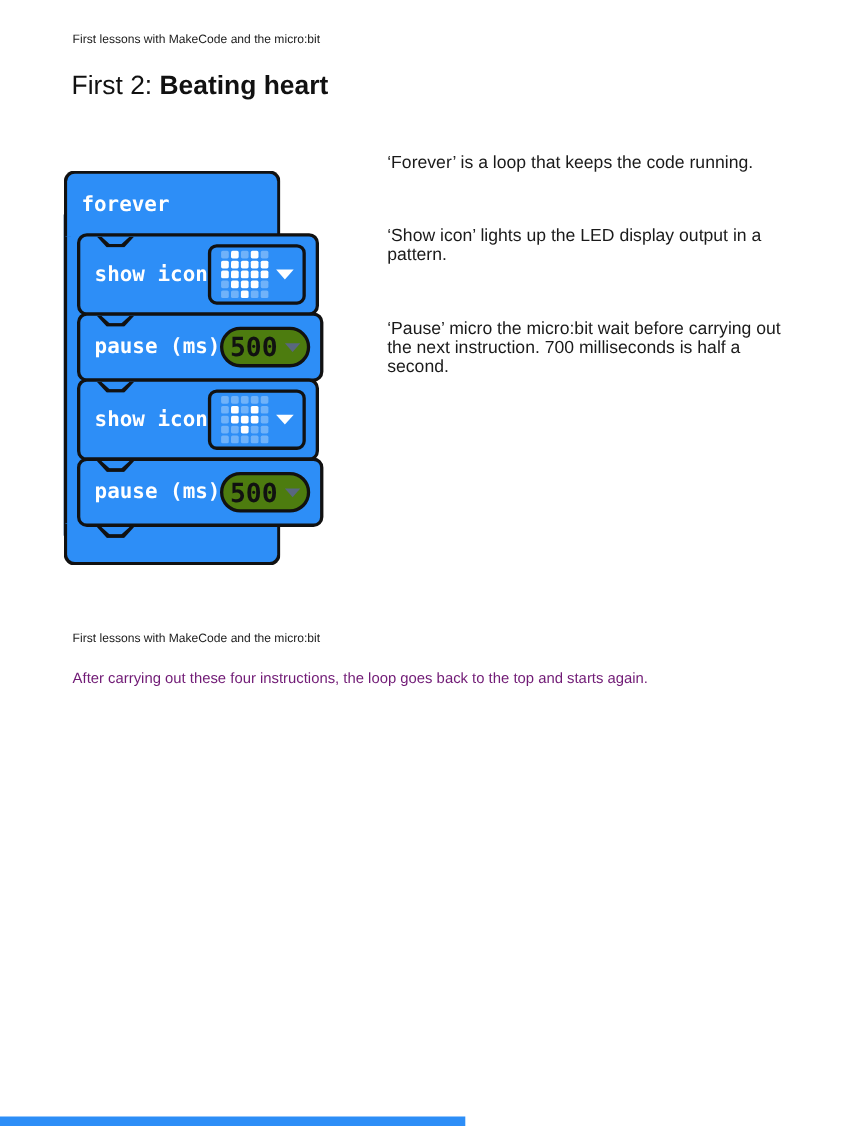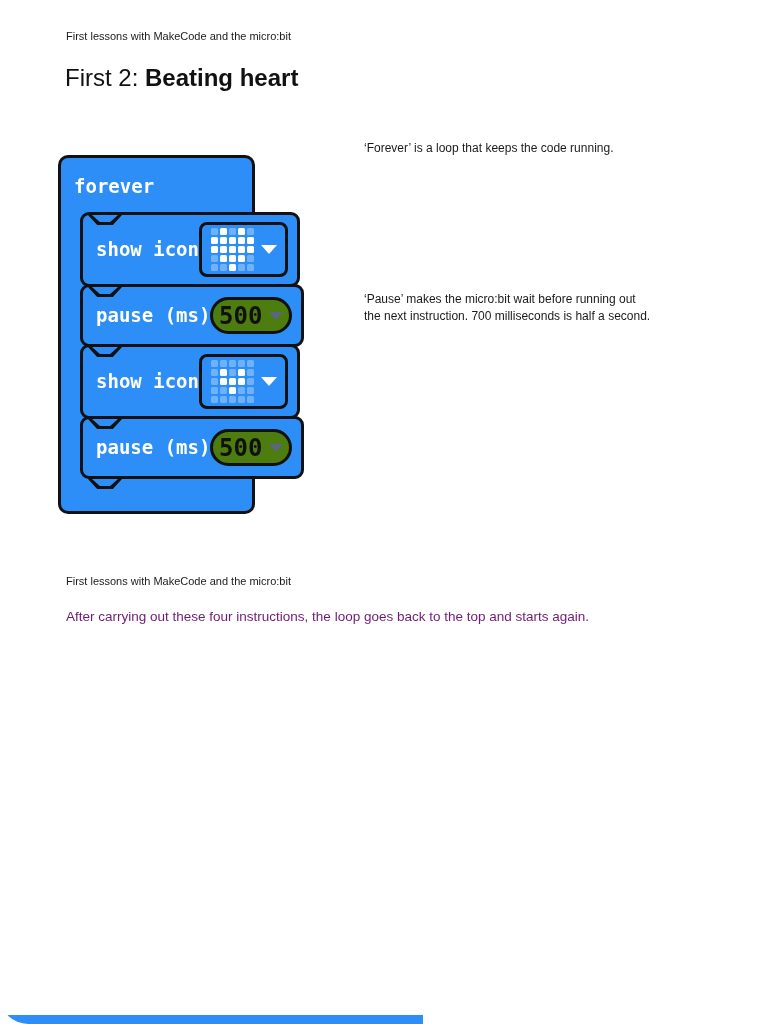--- a/index.html
+++ b/index.html
@@ -1,18 +1,18 @@
 <!DOCTYPE html>
 <html style="--block-blue: #2d8ef7; --outline: #111111; --led-bright: #ffffff; --led-dim: rgba(255,255,255,0.32); --dropdown-dark: #59677f;"><head>
 <meta charset="utf-8">
 <style>
   html,body { margin:0; padding:0; background:#ffffff; }
   .page {
     position:relative; width:768px; height:1024px; background:#ffffff;
-    font-family:"Liberation Sans", sans-serif; color:#1a1a1a; overflow:hidden;border-radius:28px;
+    font-family:"Liberation Sans", sans-serif; color:#1a1a1a; overflow:hidden;
   }
   .meta { position:absolute; left:66px; font-size:11px; color:#1a1a1a; }
   .title { position:absolute; left:65px; top:64px; margin:0; font-size:24px; font-weight:400; color:#111; }
   .title b { font-weight:700; }
 
   
   .blocks { position:absolute; left:58px; top:155px; width:262px; height:372px;padding-left:42px; }
   .forever-header {
     position:absolute; left:0; top:0; width:197px; height:60px; box-sizing:border-box;
     background:var(--block-blue,#2d8ef7); border:3px solid var(--outline,#111);
@@ -22,21 +22,21 @@
   .forever-spine {
     position:absolute; left:0; top:40px; width:28px; height:292px; box-sizing:border-box;
     background:var(--block-blue,#2d8ef7); border-left:3px solid var(--outline,#111); z-index:1;
   }
   .forever-arm {
     position:absolute; left:0; top:321px; width:197px; height:38px; box-sizing:border-box;
     background:var(--block-blue,#2d8ef7); border:3px solid var(--outline,#111);
     border-top:none; border-radius:0 0 10px 10px; z-index:1;
   }
   .inner {
-    position:absolute; left:22px; box-sizing:border-box;
+    position:absolute; left:12px; box-sizing:border-box;
     background:var(--block-blue,#2d8ef7); border:3px solid var(--outline,#111);
     border-radius:9px; display:flex; align-items:center; justify-content:space-between;
     padding:0 9px 0 13px; z-index:2;
   }
   .icon-block { width:220px; height:75px; }
   .pause-block { width:224px; height:63px; }
   .blk-label {
     font-family:"DejaVu Sans Mono", monospace; font-weight:600; font-size:19px;
     color:#ffffff; white-space:pre; line-height:1;
   }
@@ -60,21 +60,21 @@
   .tab {
     position:absolute; left:30px; width:34px; height:10px; z-index:3;
     background:var(--outline,#111); clip-path:polygon(0 0,100% 0,73% 100%,27% 100%);
   }
   .tab::after {
     content:""; position:absolute; left:4px; top:0; width:26px; height:7px;
     background:var(--block-blue,#2d8ef7); clip-path:polygon(0 0,100% 0,70% 100%,30% 100%);
   }
 
   
-  .annot { position:absolute; left:364px; width:360px; margin:0; font-size:12px; line-height:17px; color:#1a1a1a; }
+  .annot { position:absolute; left:352px; width:360px; margin:0; font-size:16px; line-height:17px; color:#1a1a1a; }
   .closing { position:absolute; left:66px; top:609px; margin:0; font-size:13.5px; color:#701a75; }
   .bottom-bar { position:absolute; left:0; top:1015px; width:423px; height:9px; background:var(--block-blue,#2d8ef7); }
 </style>
 </head>
 <body>
 
 <div class="page">
 
   <div class="meta" style="top:30px">First lessons with MakeCode and the micro:bit</div>
 
@@ -174,22 +174,26 @@
     <div class="tab" style="top:60px"></div>
     <div class="tab" style="top:132px"></div>
     <div class="tab" style="top:192px"></div>
     <div class="tab" style="top:264px"></div>
     <div class="tab" style="top:324px"></div>
   </div>
 
   <p class="annot" style="top:140px">
     <span>‘Forever’ is a loop that keeps the code running.</span>
   </p>
+  <p class="annot" style="top:206px">
+    <span style="display:block">‘Show icon’ lights up the LED display output in a</span>
+    <span style="display:block">pattern.</span>
+  </p>
   <p class="annot" style="top:291px">
-    <span style="display:block">‘Pause’ makes the micro:bit wait before running out</span>
+    <span style="display:block">‘Pause’ micro the micro:bit wait before carrying out</span>
     <span style="display:block">the next instruction. 700 milliseconds is half a second.</span>
   </p>
 
   <div class="meta" style="top:575px">First lessons with MakeCode and the micro:bit</div>
   <p class="closing">After carrying out these four instructions, the loop goes back to the top and starts again.</p>
 
   <div class="bottom-bar"></div>
 </div>
 
 </body></html>

